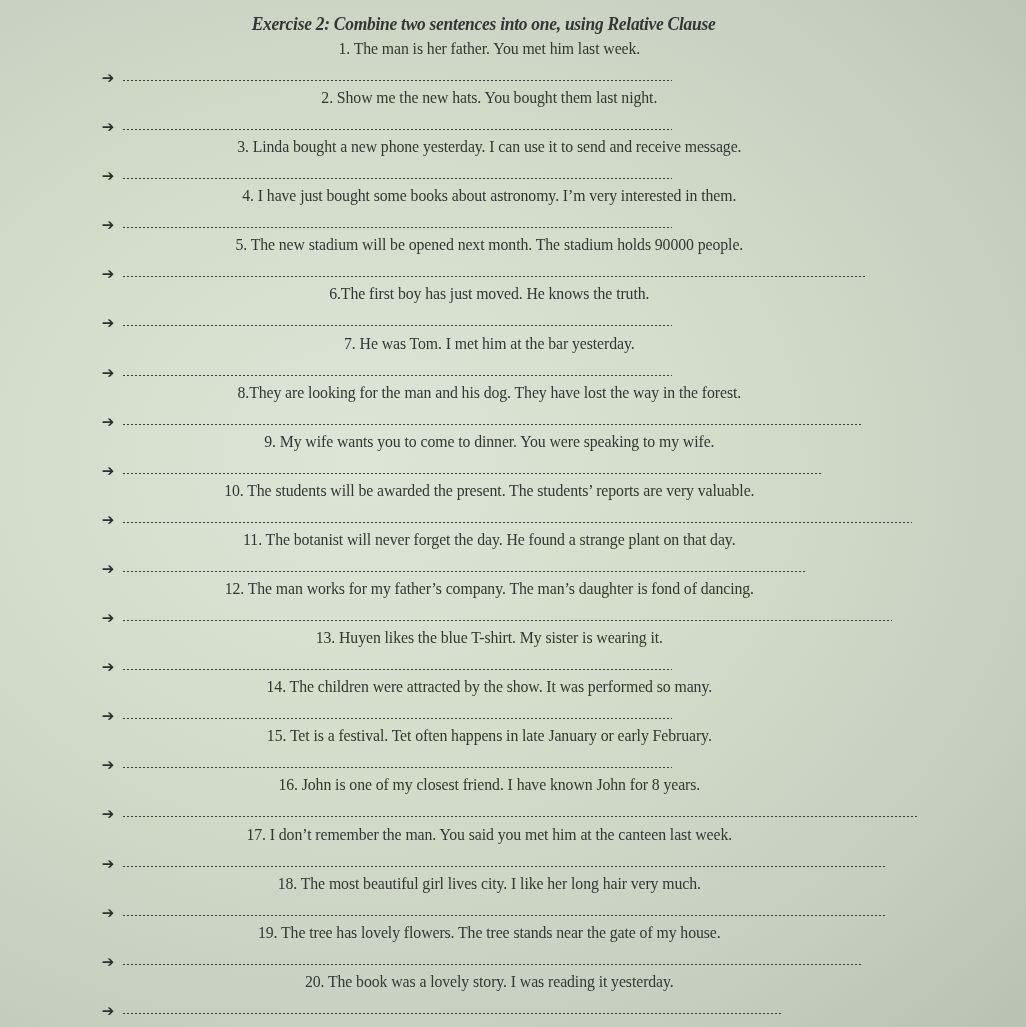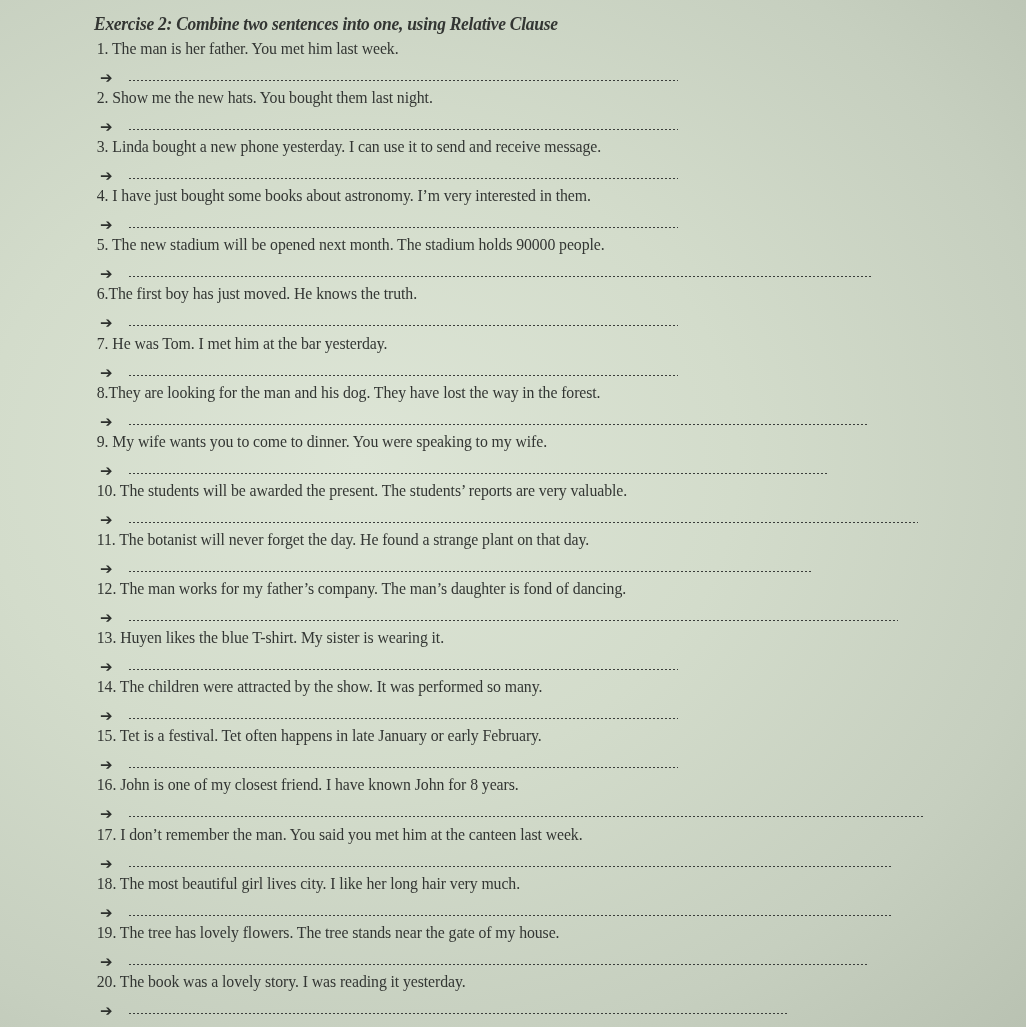--- a/index.html
+++ b/index.html
@@ -10,23 +10,24 @@
       width: 1026px;
       height: 1027px;
       overflow: hidden;
       background: radial-gradient(ellipse at 35% 45%, #dde5d6 0%, #d3dccb 40%, #c6cfbf 75%, #b9c2b2 100%);
       font-family: "Liberation Serif", "DejaVu Serif", serif;
       color: #333633;
       position: relative;
     }
     .sheet {
       position: absolute;
-      left: 94px;
+      left: 88px;
       top: 10px;
       width: 860px;
+      text-align: center;
     }
     .title {
       font-size: 19px;
       font-weight: bold;
       font-style: italic;
       letter-spacing: -0.3px;
       height: 28px;
       line-height: 28px;
       margin: 0 0 0 0;
       transform: scaleX(0.92);

